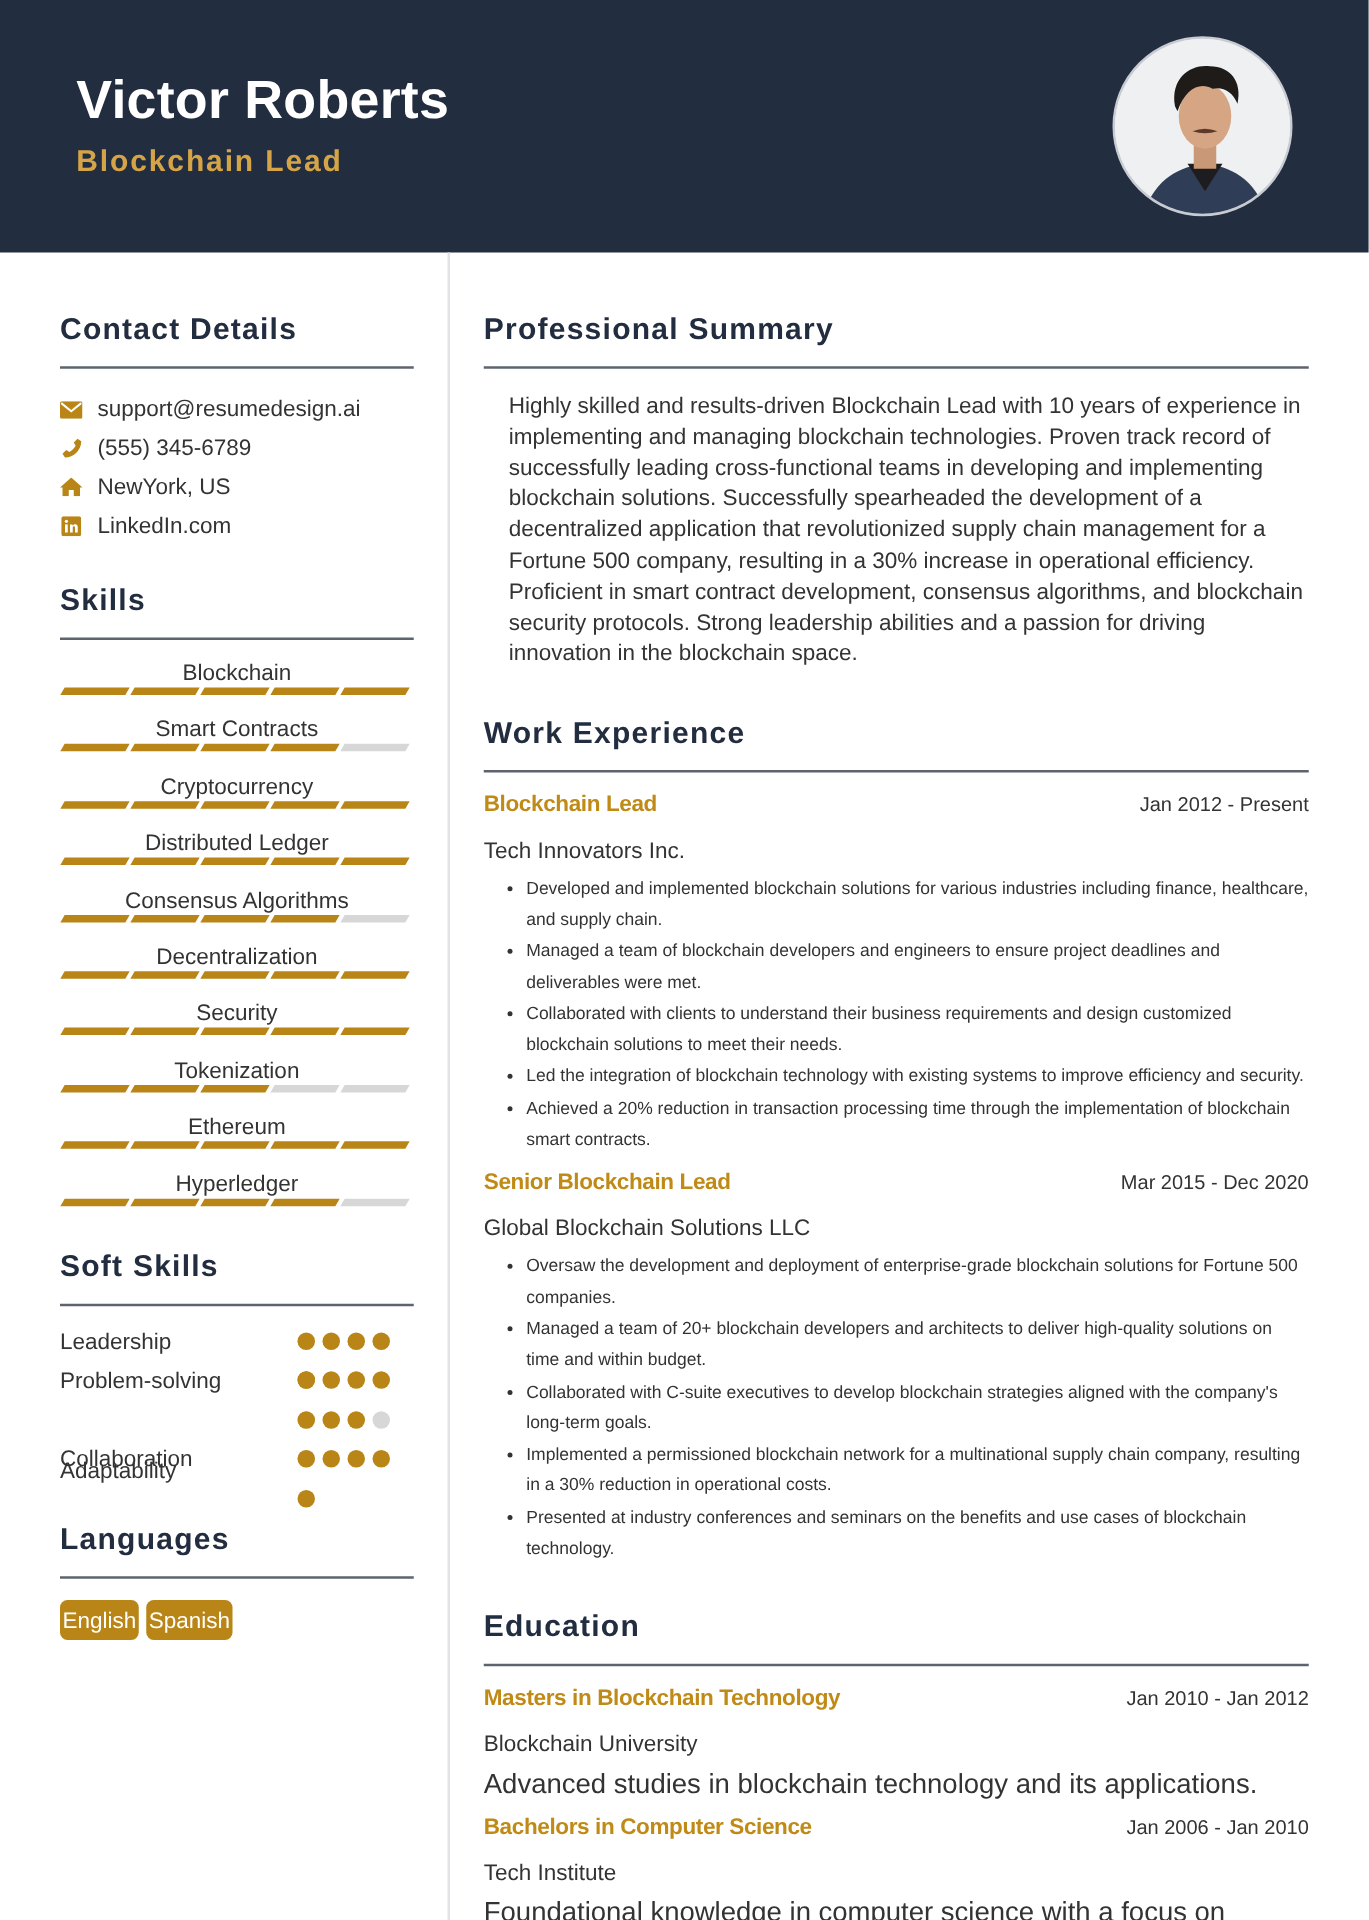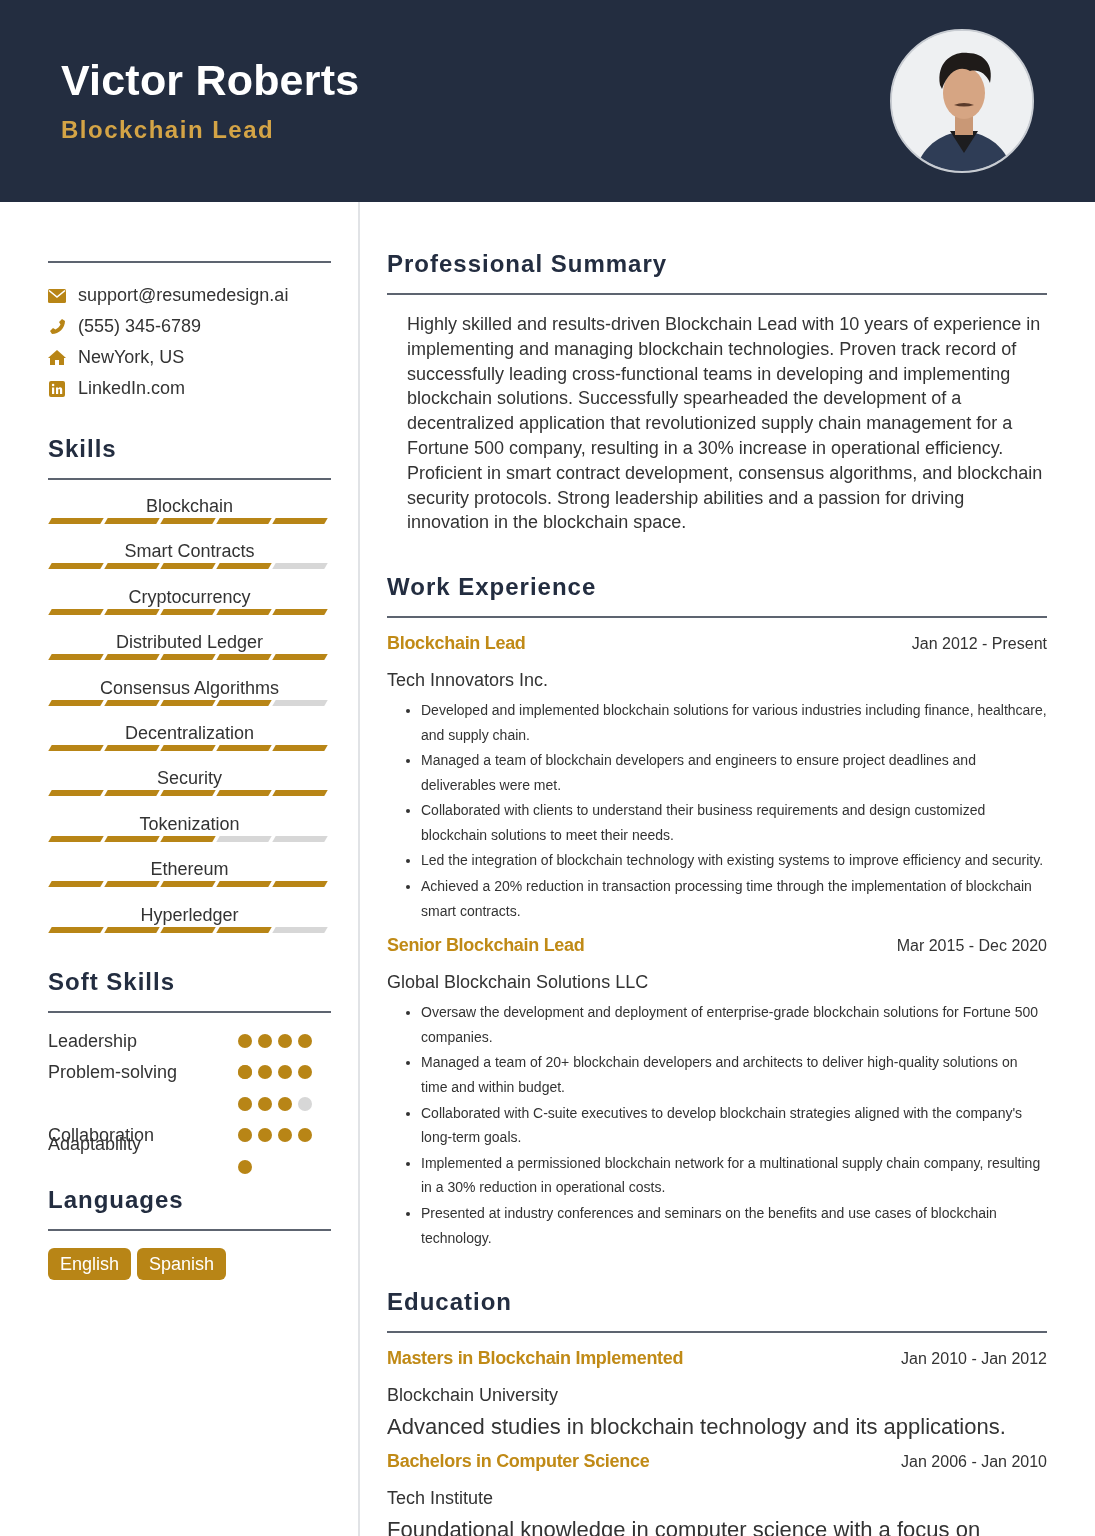--- a/index.html
+++ b/index.html
@@ -30,21 +30,21 @@
   .bar { width: 52px; height: 6px; transform: skewX(-30deg); background: #b88516; }
   .bar.off { background: #d7d7d7; }
 
   .soft { margin-top: 16px; position: relative; height: 140px; }
   .soft-row { position: absolute; left: 0; font-size: 18px; color: #333; height: 24px; line-height: 24px; }
   .dots { position: absolute; left: 190px; width: 80px; display: flex; flex-wrap: wrap; gap: 9px 6px; }
   .dot { width: 14px; height: 14px; border-radius: 50%; background: #b88516; }
   .dot.off { background: #d7d7d7; }
 
   .langs { margin-top: 17px; display: flex; gap: 6px; }
-  .pill { background: #b88516; color: #fff; font-size: 18px; padding: 5px 12px; border-radius: 6px; line-height: 22px; }
+  .pill { background: #b88516; color: #fff; font-size: 18px; padding: 5px 2px; border-radius: 6px; line-height: 22px; }
 
   .summary { margin-top: 17px; font-size: 18px; line-height: 24.8px; color: #333; margin-left: 20px; }
 
   .job { margin-top: 15px; }
   .job-head { display: flex; justify-content: space-between; align-items: baseline; }
   .job-title { font-size: 18px; font-weight: bold; color: #c08a16; letter-spacing: -0.3px; }
   .job-date { font-size: 16px; color: #333; }
   .job-org { font-size: 18px; color: #333; margin-top: 16px; }
   .job ul { margin-top: 7px; padding-left: 34px; }
   .job li { font-size: 14px; line-height: 24.8px; color: #333; margin-bottom: 0.5px; }
@@ -67,20 +67,21 @@
       <path d="M62 74 Q72 70 82 74 Q72 77 62 74 Z" fill="#5a3a2a"></path>
     </svg>
   </div>
 </div>
 
 <div class="divider-v"></div>
 
 <div class="left">
 
   <section>
+    <div class="sec-title">Contact Details</div>
     <div class="sec-rule"></div>
     <div class="contact">
       <div class="contact-row">
         <span class="ic">
           <svg width="18" height="14" viewBox="0 0 18 14">
               <rect x="0" y="0" width="18" height="14" rx="1.5" fill="#b88516"></rect>
               <path d="M1 1.5 L9 8 L17 1.5" stroke="#fff" stroke-width="1.6" fill="none"></path>
             </svg>
         </span>
         <span>support@resumedesign.ai</span>
@@ -312,21 +313,21 @@
       </ul>
     </div>
   </section>
 
   <section style="margin-top:38px">
     <div class="sec-title">Education</div>
     <div class="sec-rule"></div>
 
     <div class="job">
       <div class="job-head">
-        <span class="job-title">Masters in Blockchain Implemented</span>
+        <span class="job-title">Masters in Blockchain Technology</span>
         <span class="job-date">Jan 2010 - Jan 2012</span>
       </div>
       <div class="job-org">Blockchain University</div>
       <div class="edu-desc">Advanced studies in blockchain technology and its applications.</div>
     </div>
 
     <div class="job" style="margin-top:12px">
       <div class="job-head">
         <span class="job-title">Bachelors in Computer Science</span>
         <span class="job-date">Jan 2006 - Jan 2010</span>

